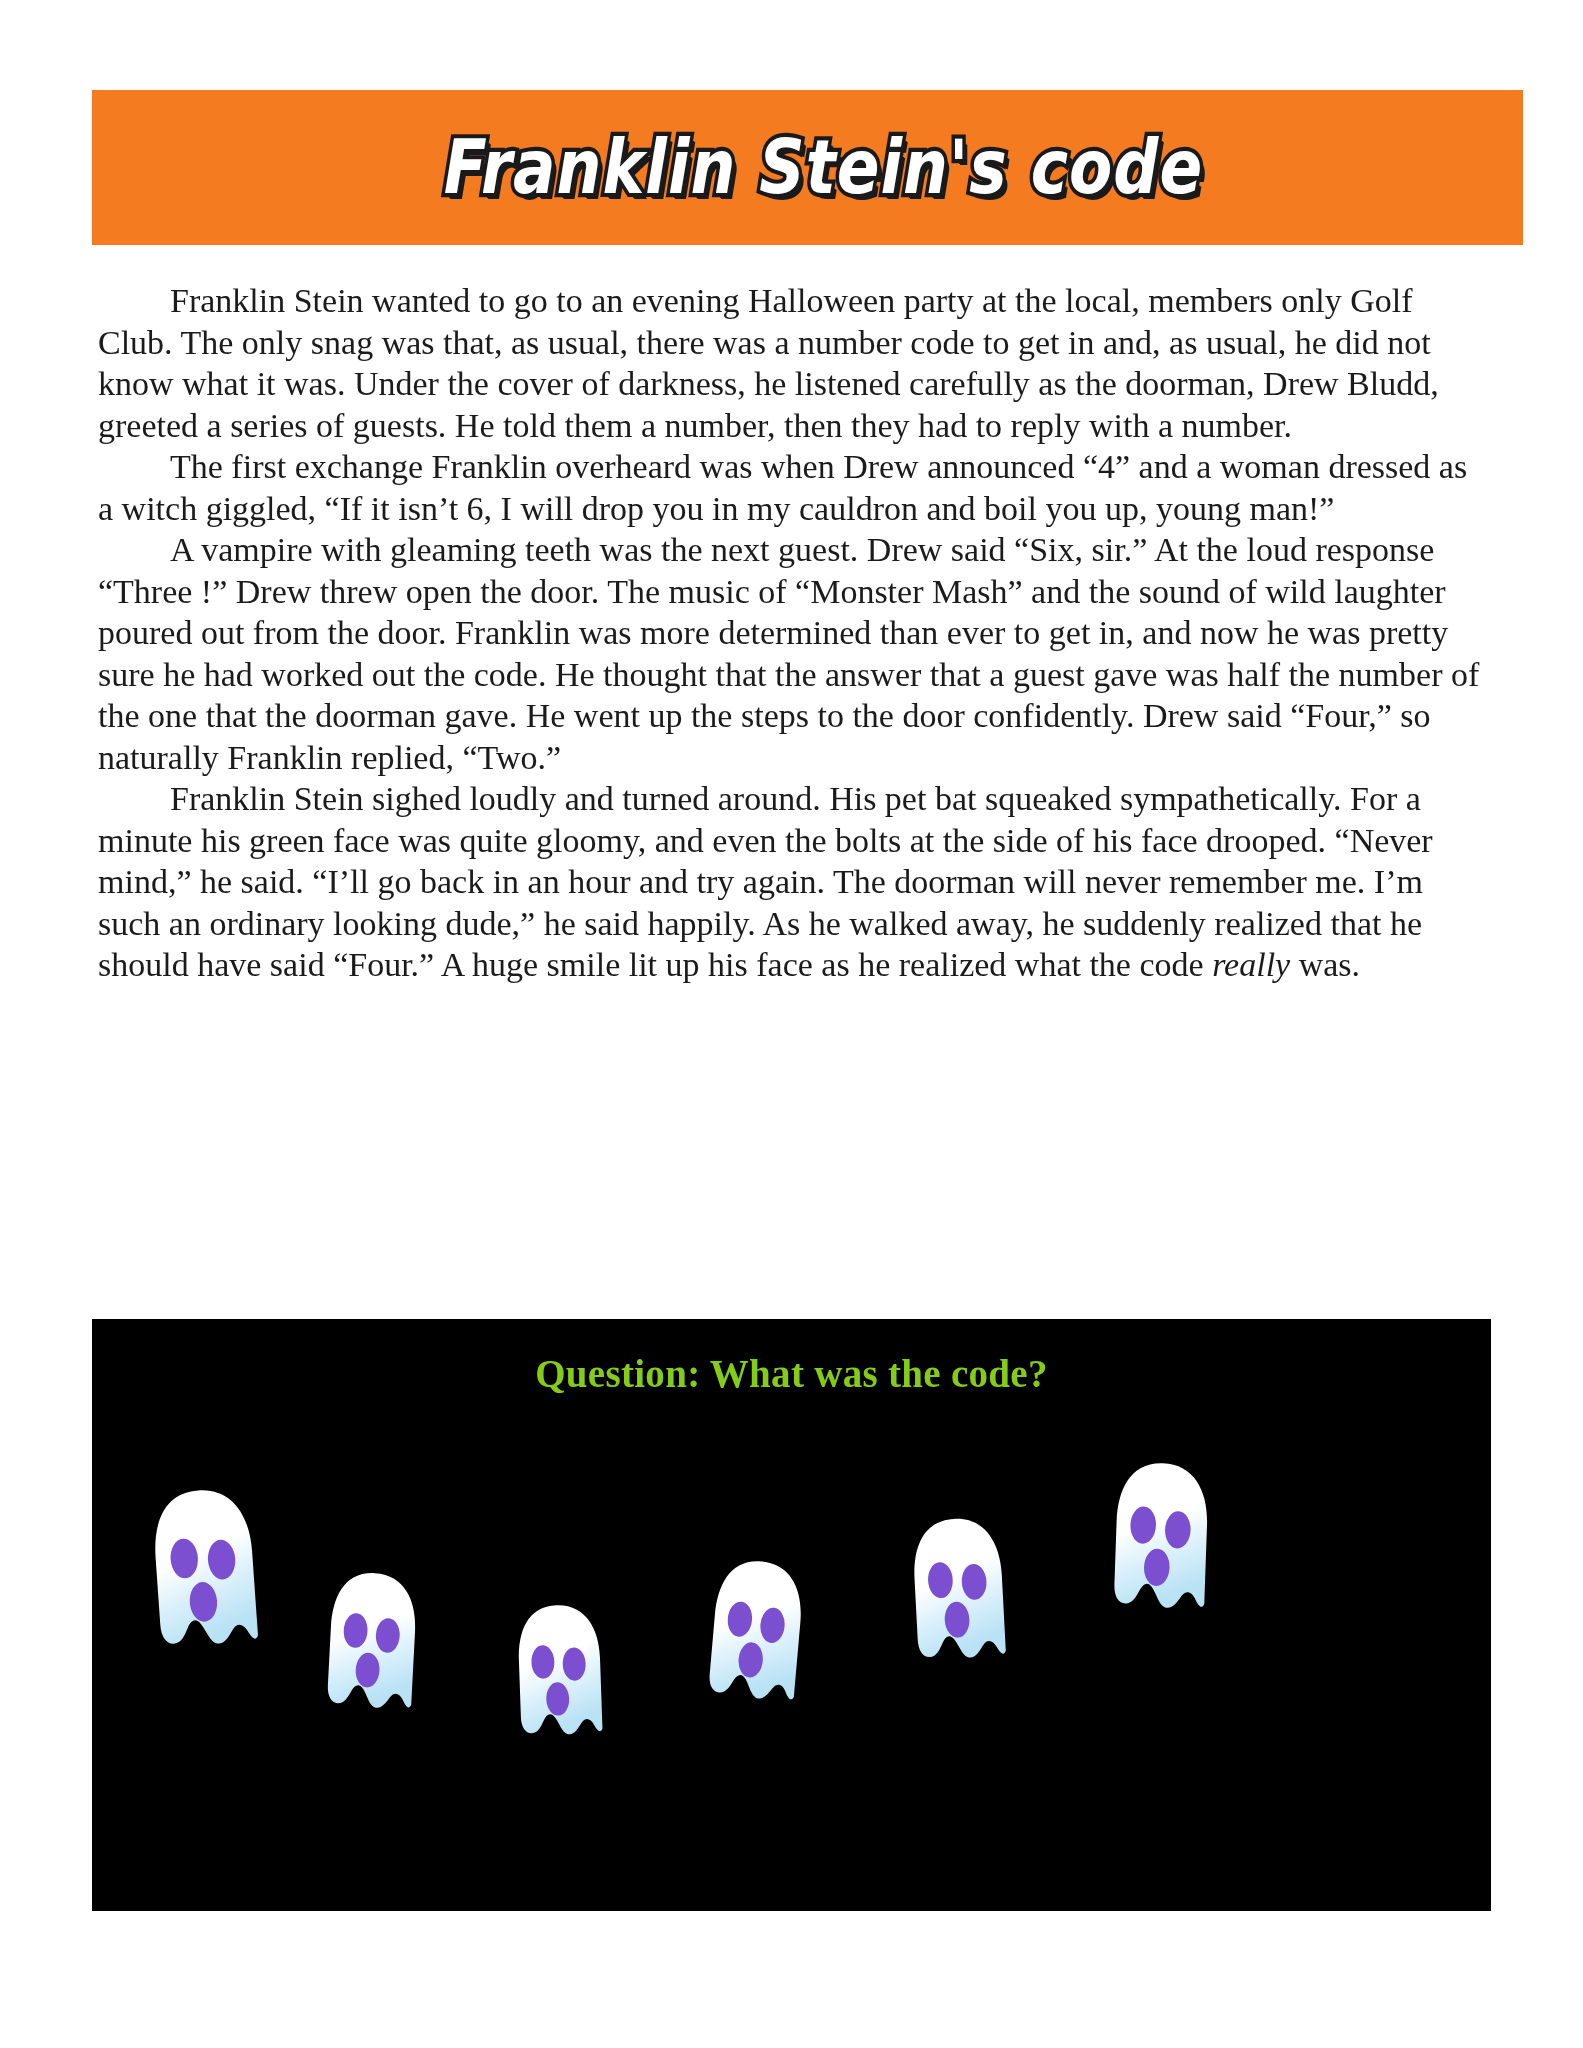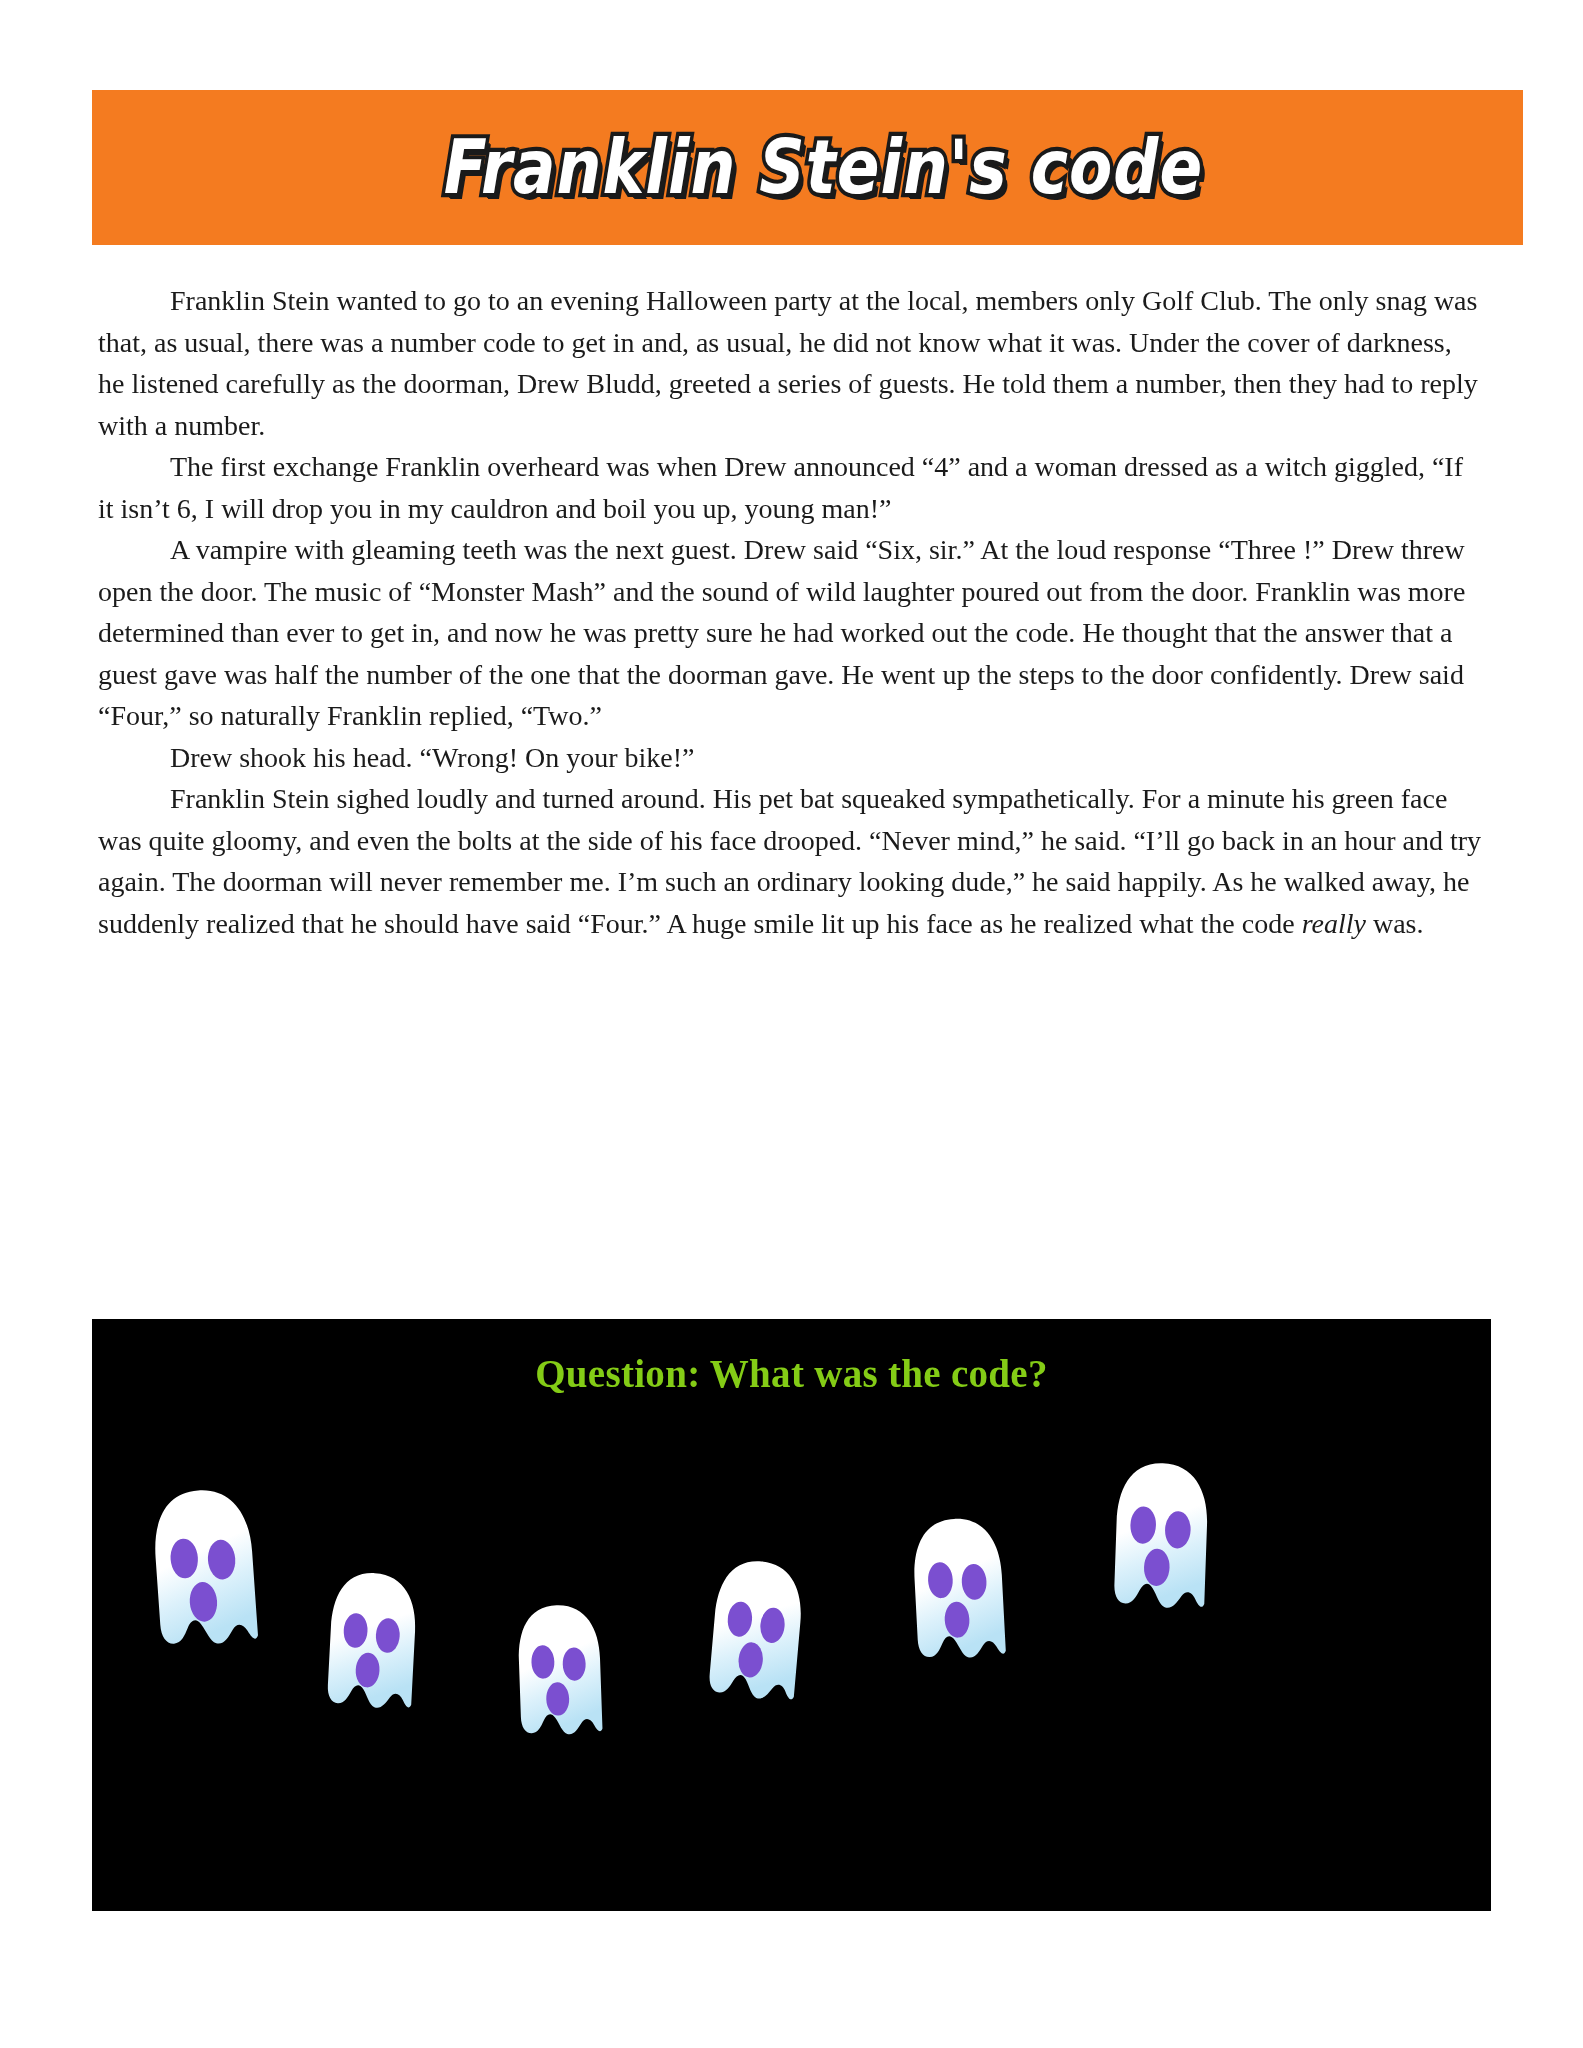--- a/index.html
+++ b/index.html
@@ -60,21 +60,21 @@
     top: 280px;
     width: 1386px;
     font-size: 34.5px;
     line-height: 41.5px;
     color: #1b1b1b;
     text-align: left;
   }
   .story p {
     margin: 0;
     text-indent: 72px;
-    font-size: 28px;
+    font-size: 34px;
     line-height: 41.5px;
   }
   .story em {
   }
 
   
   .ghost-panel {
     position: absolute;
     left: 92px;
     top: 1319px;
@@ -109,21 +109,20 @@
 <div class="page">
 
   <div class="title-banner">
     <div class="title-text">Franklin Stein's code</div>
   </div>
 
   <div class="story">
     <p>Franklin Stein wanted to go to an evening Halloween party at the local, members only Golf Club. The only snag was that, as usual, there was a number code to get in and, as usual, he did not know what it was. Under the cover of darkness, he listened carefully as the doorman, Drew Bludd, greeted a series of guests. He told them a number, then they had to reply with a number.</p>
     <p>The first exchange Franklin overheard was when Drew announced “4” and a woman dressed as a witch giggled, “If it isn’t 6, I will drop you in my cauldron and boil you up, young man!”</p>
     <p>A vampire with gleaming teeth was the next guest. Drew said “Six, sir.” At the loud response “Three !” Drew threw open the door. The music of “Monster Mash” and the sound of wild laughter poured out from the door. Franklin was more determined than ever to get in, and now he was pretty sure he had worked out the code. He thought that the answer that a guest gave was half the number of the one that the doorman gave. He went up the steps to the door confidently. Drew said “Four,” so naturally Franklin replied, “Two.”</p>
-    <p>Drew shook his head. “Wrong! On your bike!”</p>
     <p>
       <span>Franklin Stein sighed loudly and turned around. His pet bat squeaked sympathetically. For a minute his green face was quite gloomy, and even the bolts at the side of his face drooped. “Never mind,” he said. “I’ll go back in an hour and try again. The doorman will never remember me. I’m such an ordinary looking dude,” he said happily. As he walked away, he suddenly realized that he should have said “Four.” A huge smile lit up his face as he realized what the code </span><em>really</em><span> was.</span>
     </p>
   </div>
 
   <div class="ghost-panel">
     <div class="question-line">Question: What was the code?</div>
     <div id="ghost-layer">
         <div class="ghost" style="left: 50px; top: 168px; width: 124px; height: 175px; transform: rotate(-4deg);">
           <svg viewBox="0 0 100 140" xmlns="http://www.w3.org/2000/svg">

